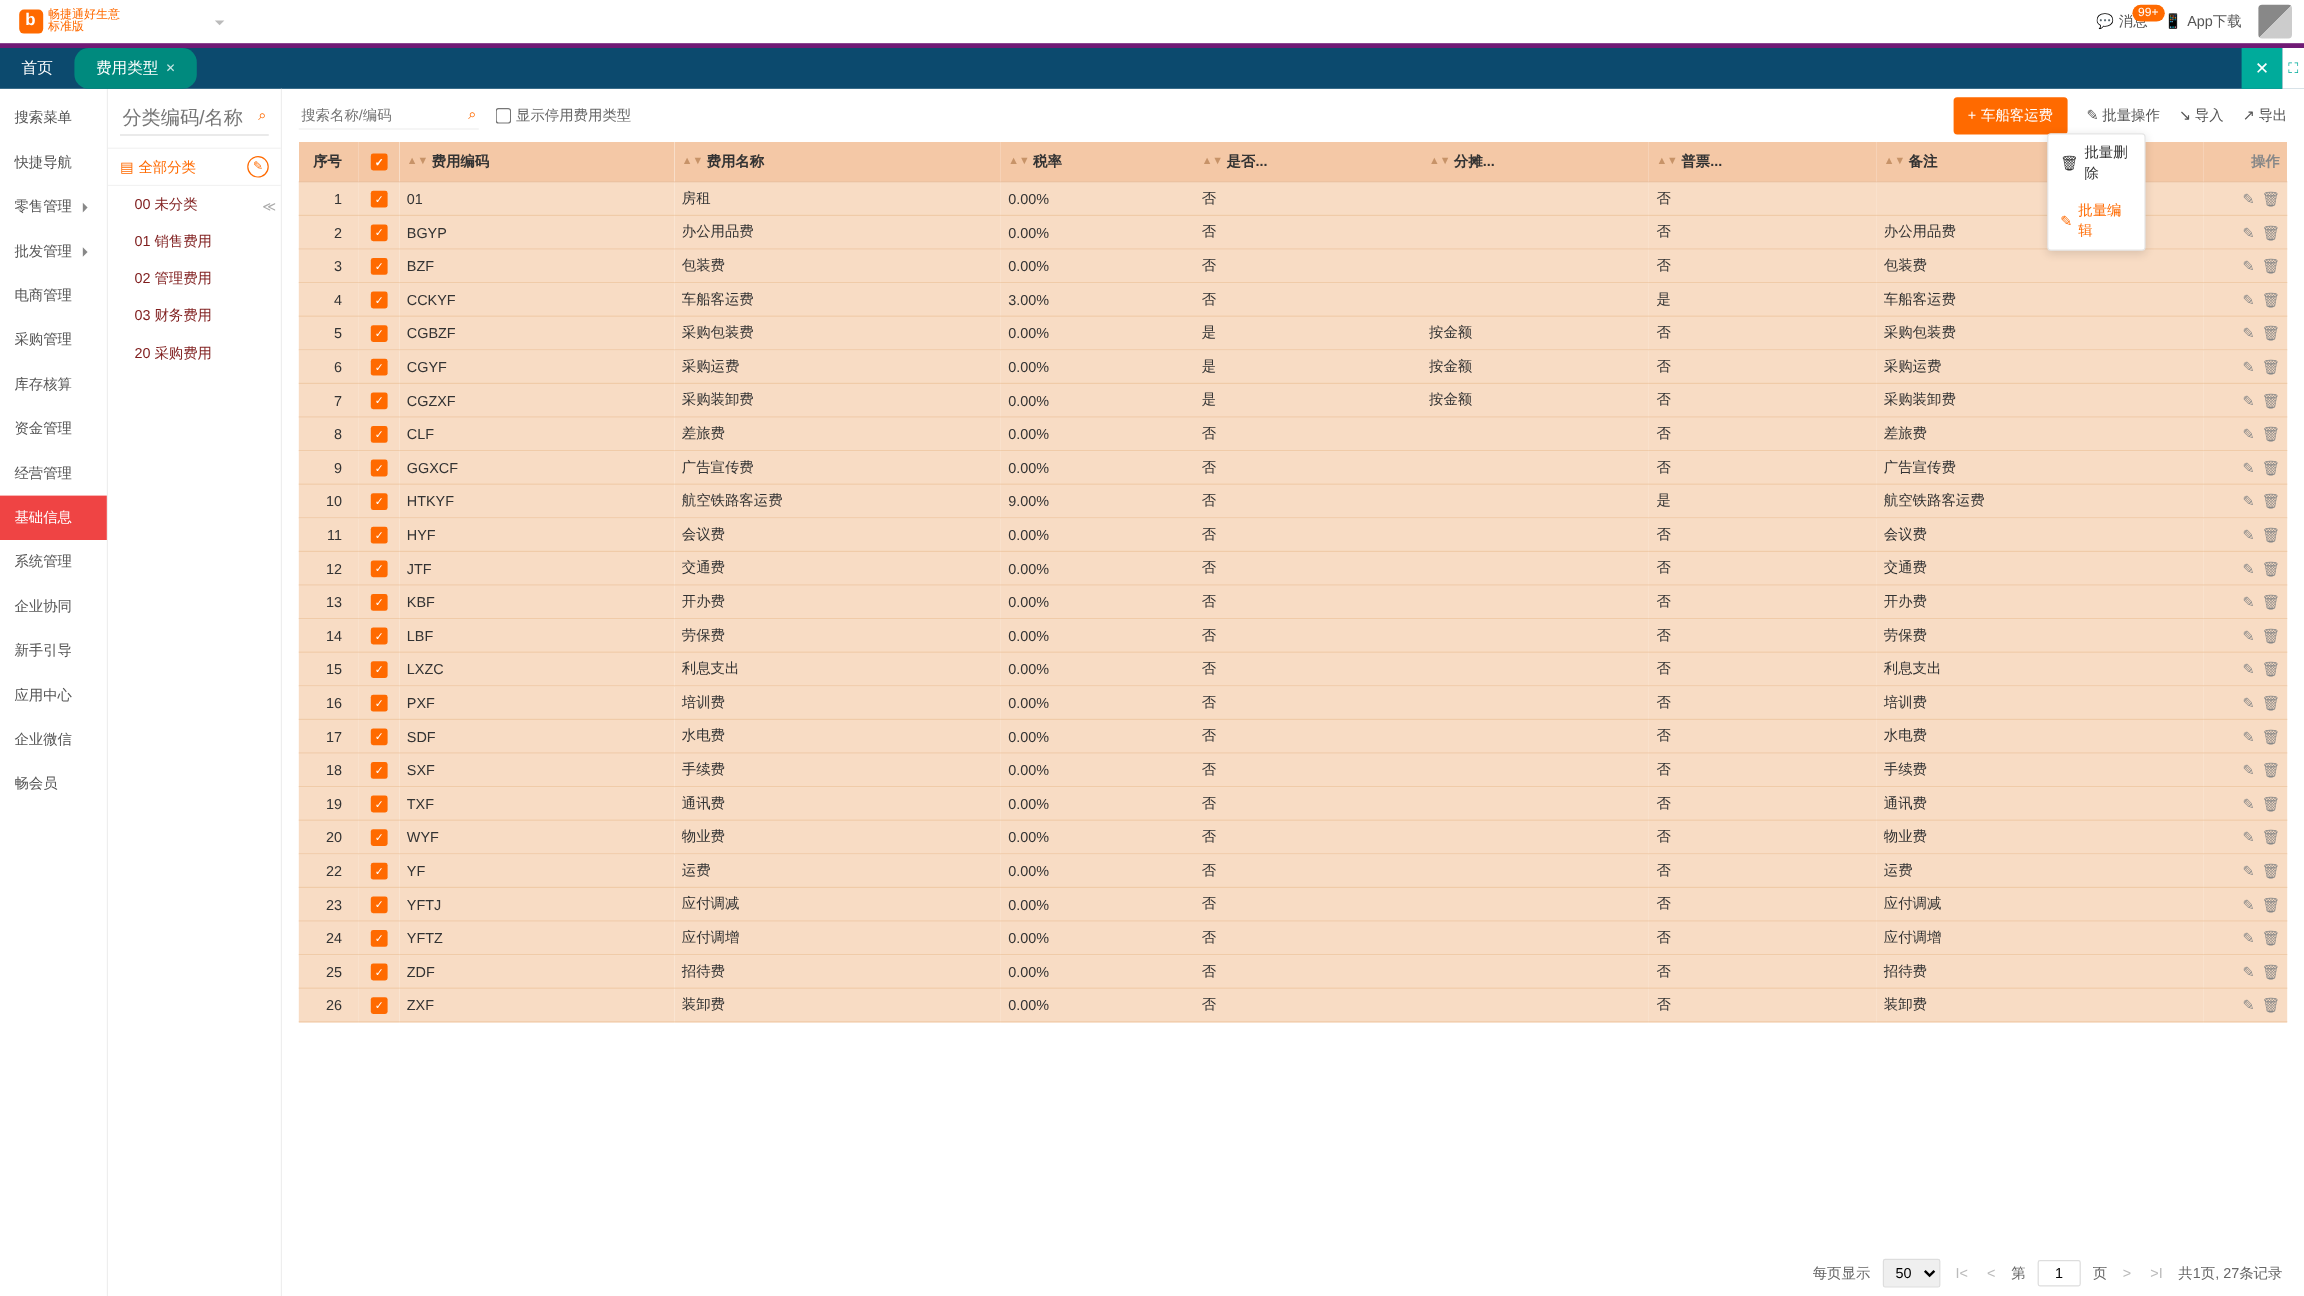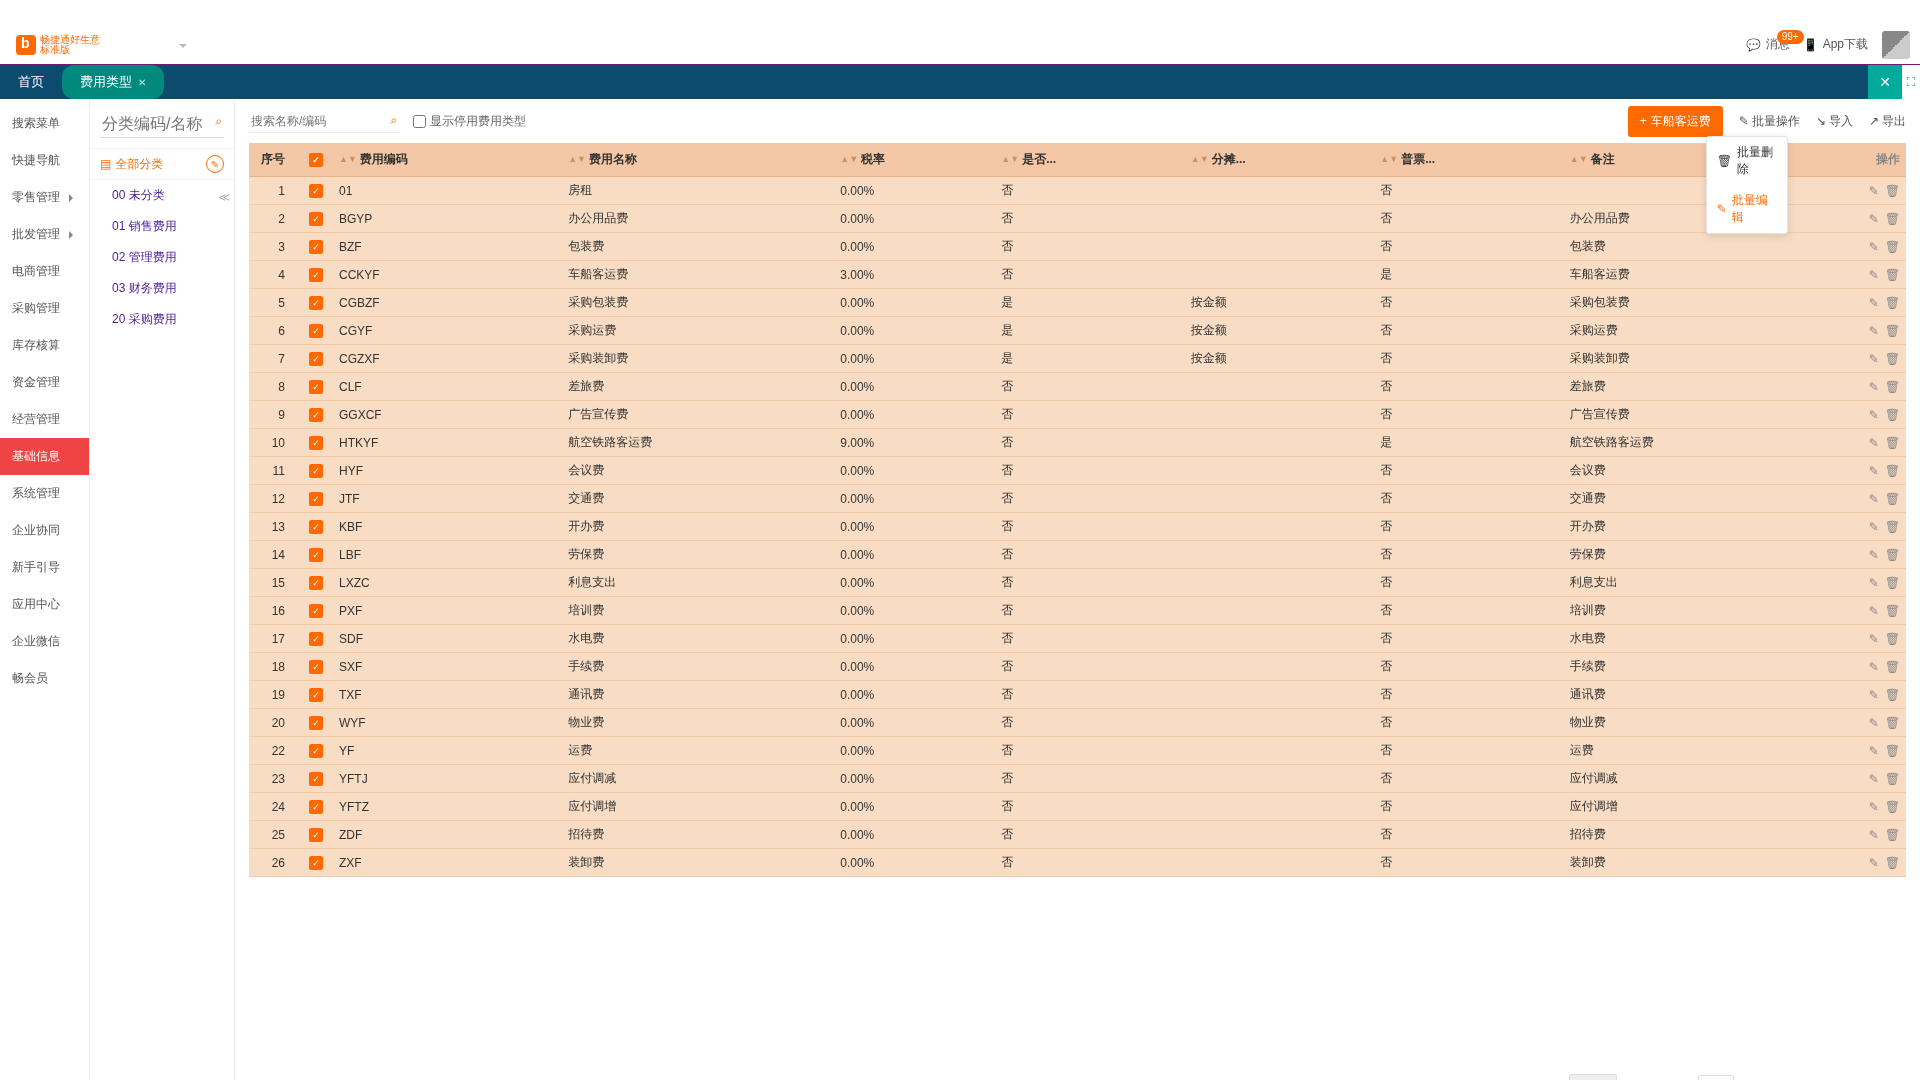--- a/index.html
+++ b/index.html
@@ -1,17 +1,17 @@
 <!DOCTYPE html>
 <html><head>
 <meta charset="utf-8">
 <style>
 *{margin:0;padding:0;box-sizing:border-box;font-family:"Microsoft YaHei",Arial,sans-serif;}
 body{background:#fff;font-size:12px;color:#333;overflow:hidden;}
-.top-header{height:40px;display:flex;align-items:center;justify-content:space-between;border-bottom:1px solid #701a75;padding:0 10px;margin-top:25px;}
+.top-header{height:40px;display:flex;align-items:center;justify-content:space-between;border-bottom:4px solid #701a75;padding:0 10px;}
 .top-left{display:flex;align-items:center;gap:8px;}
 .logo-box{display:flex;align-items:center;gap:4px;padding:2px 6px;}
 .logo-ico{width:20px;height:20px;background:#ff6a00;border-radius:4px;position:relative;}
 .logo-ico::after{content:"b";color:#fff;font-weight:bold;position:absolute;left:5px;top:0;font-size:14px;}
 .logo-txt{font-size:10px;color:#ff6a00;line-height:10px;}
 .co-name{color:#999;padding:0 40px 0 10px;position:relative;}
 .co-name::after{content:"";position:absolute;right:10px;top:6px;border:4px solid transparent;border-top-color:#bbb;}
 .top-right{display:flex;align-items:center;gap:14px;color:#555;}
 .hdr-item{display:flex;align-items:center;gap:4px;cursor:pointer;position:relative;}
 .badge{position:absolute;top:-6px;right:-14px;background:#ff6a00;color:#fff;border-radius:8px;padding:0 5px;font-size:10px;line-height:14px;}
@@ -29,21 +29,21 @@
 .side-item.active{background:#ef4444;color:#fff;}
 .caret{border:4px solid transparent;border-left-color:#888;}
 .sub-sidebar{width:145px;border-right:1px solid #eee;padding:8px 0;position:relative;}
 .search-box{margin:4px 10px 10px;position:relative;}
 .search-box input{width:100%;border:none;border-bottom:1px solid #ddd;padding:4px 20px 4px 2px;font-size:16px;outline:none;}
 .search-box .sico{position:absolute;right:2px;top:3px;color:#ff6a00;}
 .all-cat{display:flex;align-items:center;justify-content:space-between;padding:6px 10px;color:#ff6a00;border-top:1px solid #f2f2f2;border-bottom:1px solid #f2f2f2;}
 .all-cat-left{display:flex;align-items:center;gap:4px;}
 .edit-circ{width:18px;height:18px;border:1px solid #ff6a00;border-radius:50%;display:flex;align-items:center;justify-content:center;font-size:10px;}
 .collapse-ico{position:absolute;right:4px;top:92px;color:#aaa;cursor:pointer;font-size:11px;}
-.cat-item{padding:7px 10px 7px 22px;color:#4c1d95;cursor:pointer;}
+.cat-item{padding:7px 10px 7px 22px;color:#7f1d1d;cursor:pointer;}
 .main{flex:1;display:flex;flex-direction:column;overflow:hidden;}
 .toolbar{height:44px;display:flex;align-items:center;padding:0 14px;gap:14px;position:relative;}
 .tool-search{position:relative;width:150px;}
 .tool-search input{width:100%;border:none;border-bottom:1px solid #eee;padding:4px 20px 4px 2px;font-size:12px;outline:none;}
 .tool-search .sico{position:absolute;right:2px;top:3px;color:#ff6a00;}
 .chk-label{display:flex;align-items:center;gap:4px;color:#666;}
 .chk-label input{accent-color:#ff6a00;}
 .toolbar-right{margin-left:auto;display:flex;align-items:center;gap:16px;position:relative;}
 .btn-primary{background:#ff6a00;color:#fff;border:none;padding:7px 12px;border-radius:3px;cursor:pointer;font-size:12px;display:flex;align-items:center;gap:4px;}
 .link-btn{color:#555;cursor:pointer;display:flex;align-items:center;gap:3px;}

